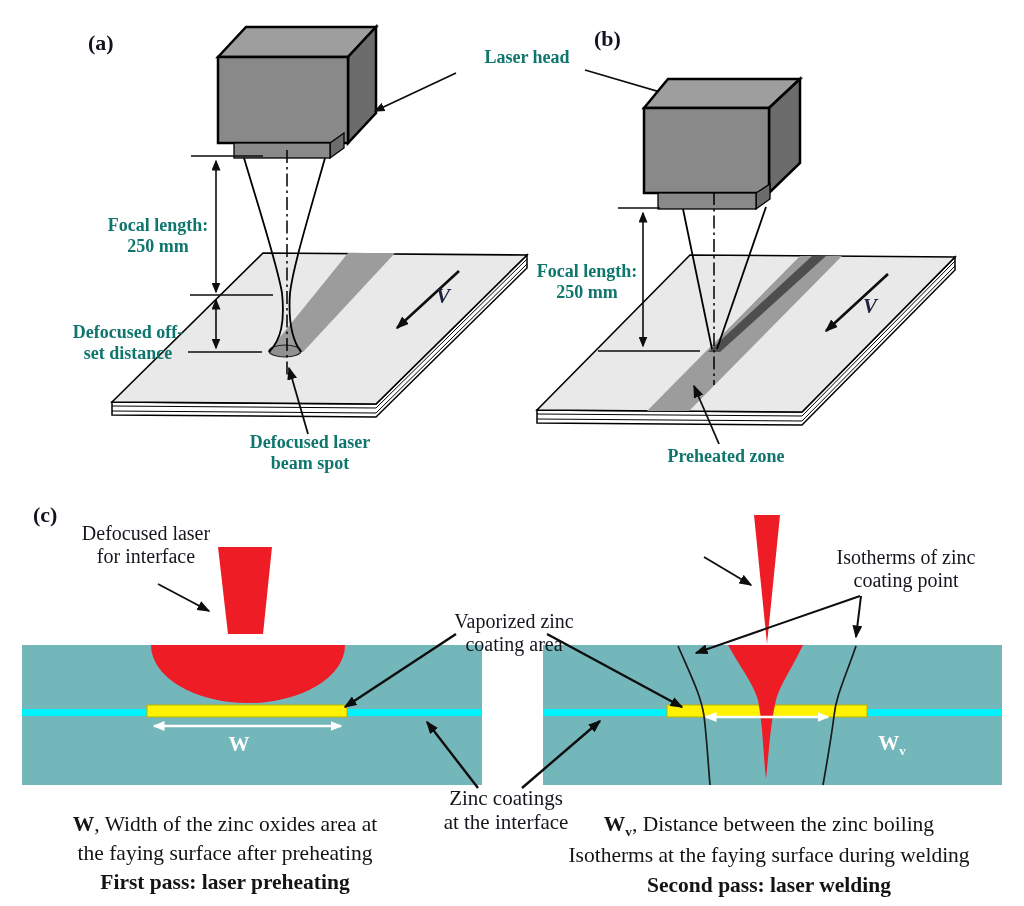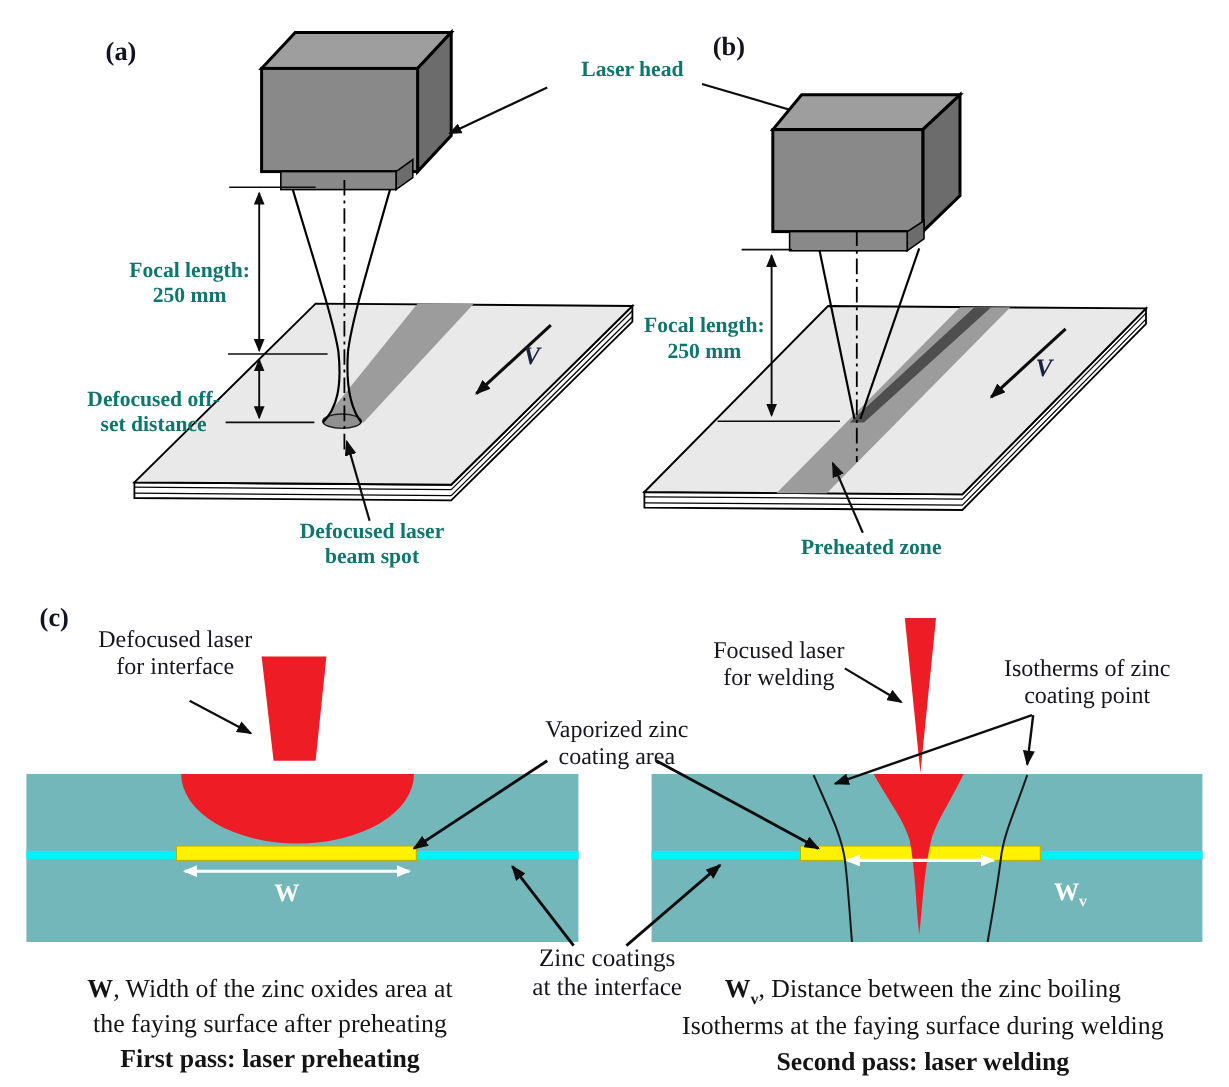--- a/index.html
+++ b/index.html
@@ -170,31 +170,27 @@
     <div>250 mm</div>
   </div>
 
   <div class="lbl" style="left:726px; top:446px;">Preheated zone</div>
 
   <div class="ann" style="left:146px; top:522px;">
     <div>Defocused laser</div>
     <div>for interface</div>
   </div>
 
-  <div class="ann" style="left:649px; top:531px;">
-    <div>Focused laser</div>
-    <div>for welding</div>
-  </div>
 
   <div class="ann" style="left:906px; top:546px;">
     <div>Isotherms of zinc</div>
     <div>coating point</div>
   </div>
 
-  <div class="ann" style="left:514px; top:597px;">
+  <div class="ann" style="left:514px; top:610px;">
     <div>Vaporized zinc</div>
     <div>coating area</div>
   </div>
 
   <div class="ann small" style="left:506px; top:787px;">
     <div>Zinc coatings</div>
     <div>at the interface</div>
   </div>
 
   <div class="wlab" style="left:239px; top:732px;">W</div>

